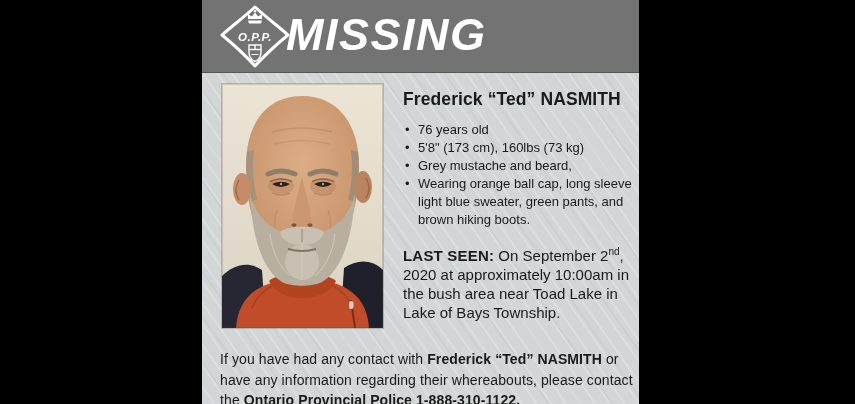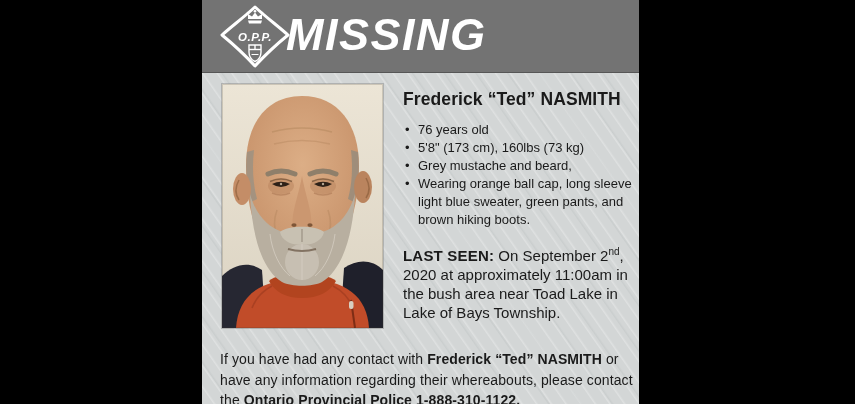--- a/index.html
+++ b/index.html
@@ -164,20 +164,20 @@
       </div>
 
       <div class="info">
         <h2 class="person-name">Frederick “Ted” NASMITH</h2>
         <ul class="details">
           <li>76 years old</li>
           <li>5'8" (173 cm), 160lbs (73 kg)</li>
           <li>Grey mustache and beard,</li>
           <li>Wearing orange ball cap, long sleeve light blue sweater, green pants, and brown hiking boots.</li>
         </ul>
-        <p class="lastseen"><strong>LAST SEEN:</strong><span> On September 2</span><sup>nd</sup><span>, 2020 at approximately 11:00am in the bush area near Toad Lake in Lake of Bays Township.</span></p>
+        <p class="lastseen"><strong>LAST SEEN:</strong><span> On September 2</span><sup>nd</sup><span>, 2020 at approximately 10:00am in the bush area near Toad Lake in Lake of Bays Township.</span></p>
       </div>
 
       <p class="contact"><span>If you have had any contact with </span><strong>Frederick “Ted” NASMITH</strong><span> or have any information regarding their whereabouts, please contact the </span><strong>Ontario Provincial Police 1-888-310-1122.</strong></p>
     </div>
 
   </div>
 </div>
 
 </body></html>

